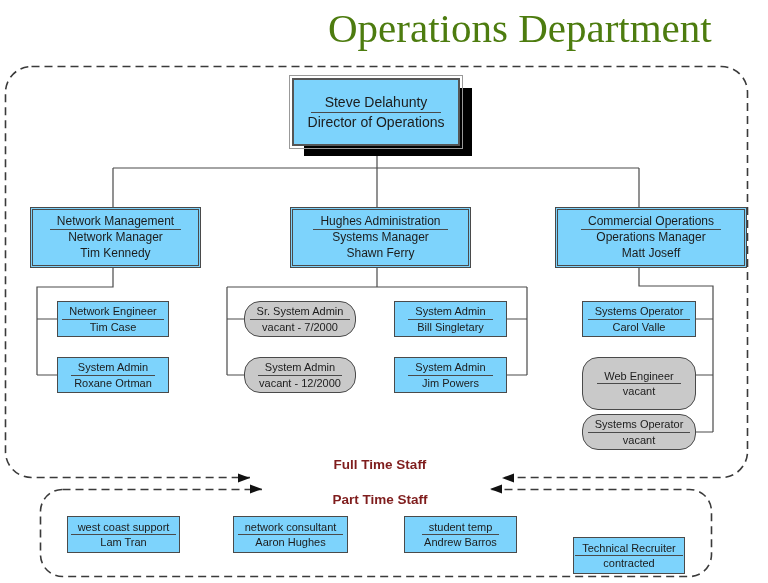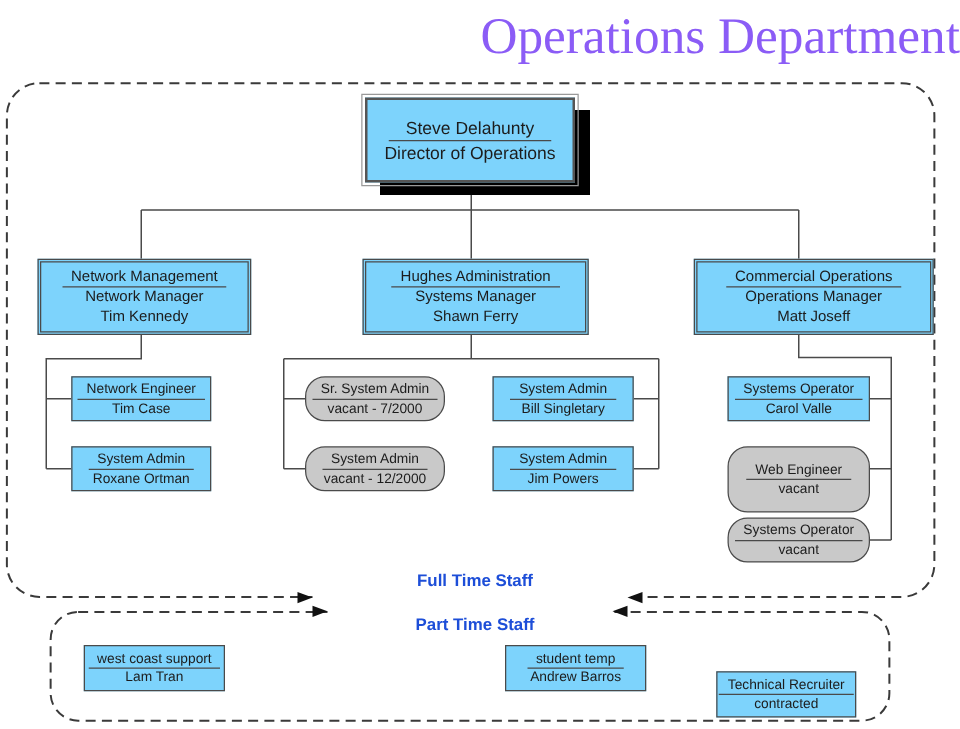--- a/index.html
+++ b/index.html
@@ -2,40 +2,40 @@
 <html><head>
 <meta charset="utf-8">
 <style>
   html,body{margin:0;padding:0;background:#fff;}
   .stage{
     position:relative;width:768px;height:583px;background:#fff;overflow:hidden;
     font-family:"Liberation Sans","DejaVu Sans",sans-serif;color:#1c1c1c;
   }
   .svg-layer{position:absolute;left:0;top:0;z-index:0;}
   .page-title{
-    position:absolute;top:4px;left:328px;width:440px;text-align:right;
-    font-family:"Liberation Serif","DejaVu Serif",serif;font-size:41px;color:#8b5cf6;
+    position:absolute;top:4px;left:328px;width:440px;text-align:left;
+    font-family:"Liberation Serif","DejaVu Serif",serif;font-size:41px;color:#4d7c0f;
     white-space:nowrap;z-index:1;
   }
   .box{
     position:absolute;box-sizing:border-box;background:#7dd3fc;border:1px solid #4a4a4a;
     display:flex;flex-direction:column;align-items:center;justify-content:center;
     font-size:11px;line-height:1.3;text-align:center;z-index:2;
   }
   .box .ttl{border-bottom:1px solid #4a4a4a;padding:0 7px;white-space:nowrap;}
   .box.gray{background:#c9c9c9;border-radius:16px;}
   .box.dbl{border:3px double #4a4a4a;font-size:12px;}
   .box.head{
     border:2px solid #555;outline:1px solid #999;outline-offset:2px;
     box-shadow:12px 10px 0 #000;font-size:14px;z-index:3;
   }
   .box.head .ttl{padding:0 14px;}
   .staff-label{
     position:absolute;left:296px;width:168px;text-align:center;
-    font-weight:bold;font-size:13.5px;color:#1d4ed8;z-index:2;
+    font-weight:bold;font-size:13.5px;color:#7f1d1d;z-index:2;
   }
 </style>
 </head>
 <body>
 
 <div class="stage">
 
   <svg class="svg-layer" width="768" height="583">
 
     <rect x="5.5" y="66.5" width="742" height="411" rx="26" fill="none" stroke="#3a3a3a" stroke-width="1.6" stroke-dasharray="8 5"></rect>
@@ -120,20 +120,24 @@
     <span>vacant</span>
   </div>
 
   <div class="staff-label" style="top:457px;">Full Time Staff</div>
   <div class="staff-label" style="top:492px;">Part Time Staff</div>
 
   <div class="box" style="left:67px;top:516px;width:113px;height:37px;">
     <span class="ttl">west coast support</span>
     <span>Lam Tran</span>
   </div>
+  <div class="box" style="left:233px;top:516px;width:115px;height:37px;">
+    <span class="ttl">network consultant</span>
+    <span>Aaron Hughes</span>
+  </div>
   <div class="box" style="left:404px;top:516px;width:113px;height:37px;">
     <span class="ttl">student temp</span>
     <span>Andrew Barros</span>
   </div>
   <div class="box" style="left:573px;top:516px;width:112px;height:37px;margin-top:21px;">
     <span class="ttl">Technical Recruiter</span>
     <span>contracted</span>
   </div>
 
 </div>

